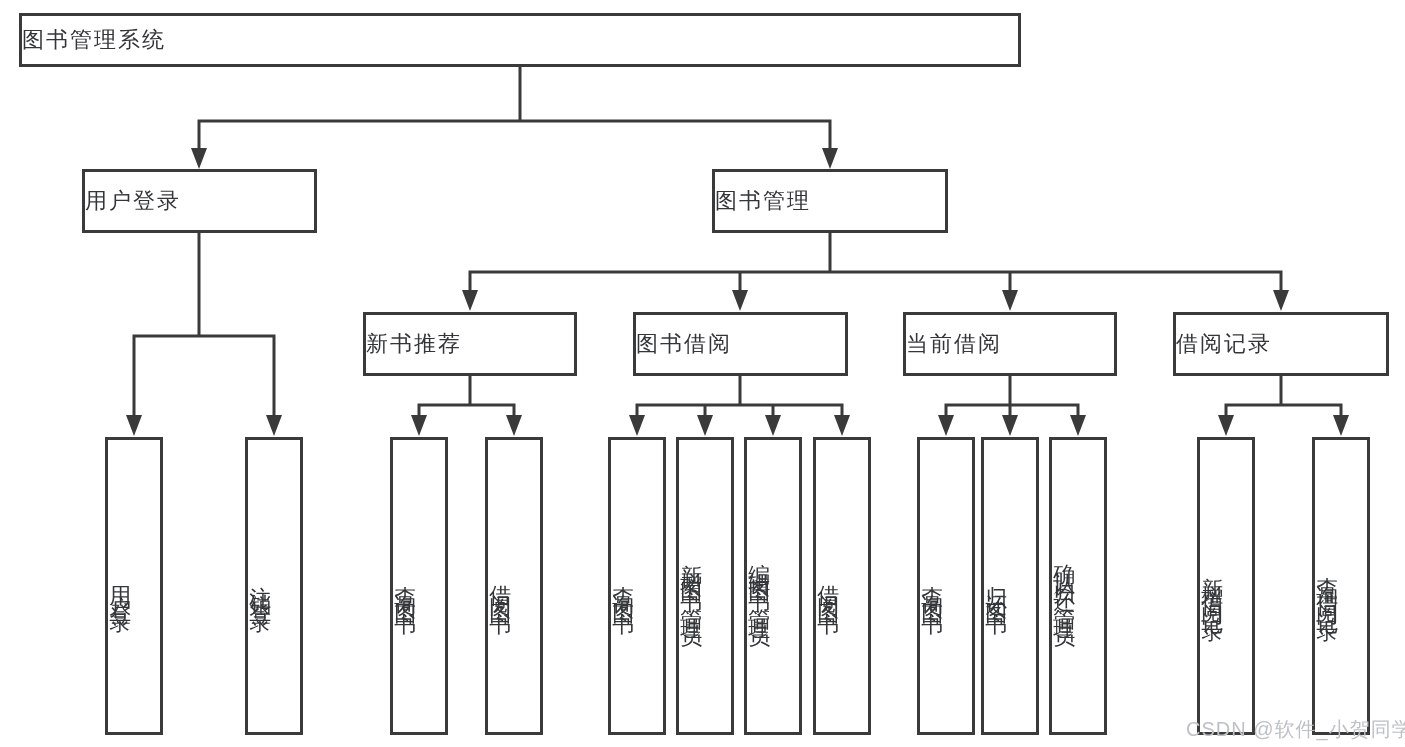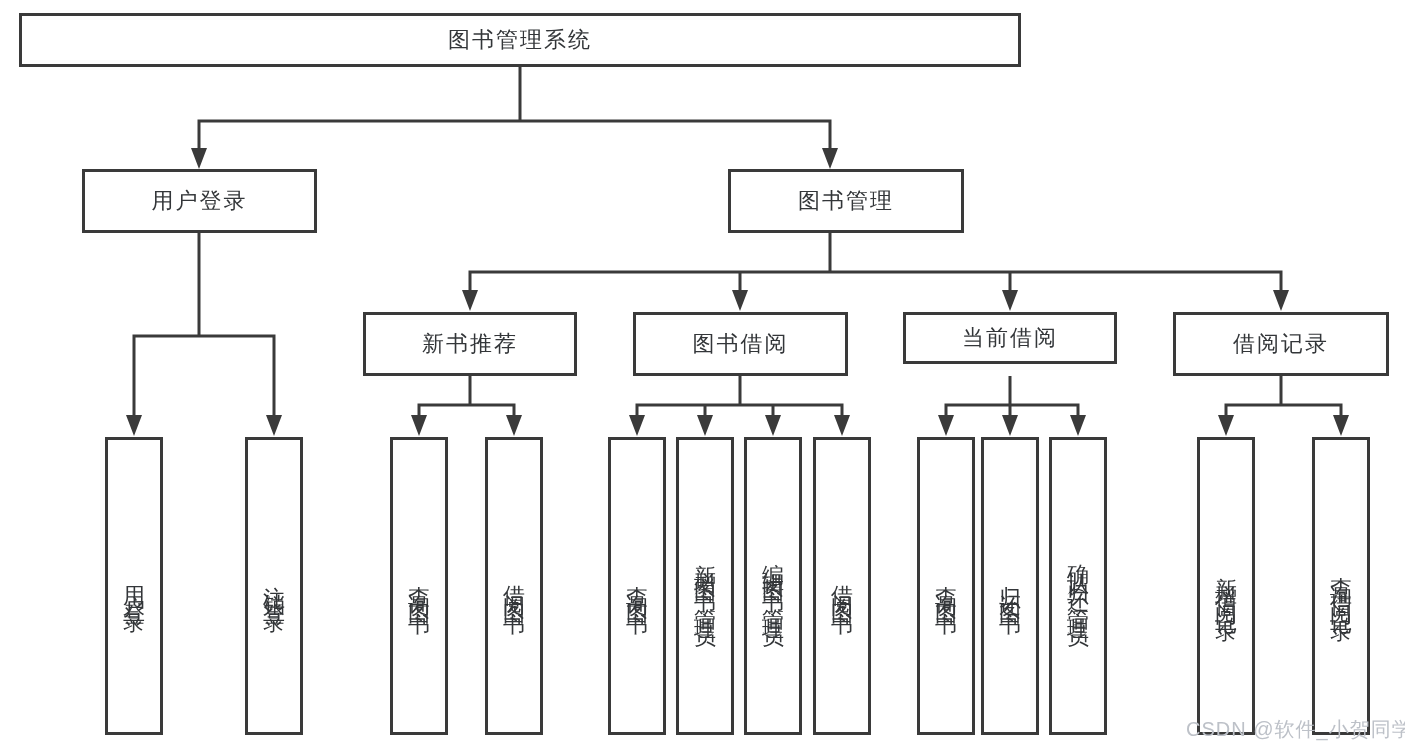--- a/index.html
+++ b/index.html
@@ -14,21 +14,21 @@
   .connectors{
     position:absolute;left:0;top:0;z-index:1;
   }
   .box{
     position:absolute;
     box-sizing:border-box;
     border:3px solid #3a3a3a;
     background:#ffffff;
     display:flex;
     align-items:center;
-    justify-content:center;
+    justify-content:flex-start;
     font-size:22px;
     letter-spacing:2px;
     color:#333639;
     z-index:2;
     text-align:center;
   }
   .leaf{
     top:437px;
     width:58px;
     height:298px;
@@ -78,31 +78,31 @@
     </g>
   </svg>
 
   <div class="box" style="left:19px;top:13px;width:1002px;height:54px;">
     <span>图书管理系统</span>
   </div>
 
   <div class="box" style="left:82px;top:169px;width:235px;height:64px;">
     <span>用户登录</span>
   </div>
-  <div class="box" style="left:712px;top:169px;width:236px;height:64px;margin-left:16px;">
+  <div class="box" style="left:712px;top:169px;width:236px;height:64px;">
     <span>图书管理</span>
   </div>
 
   <div class="box" style="left:633px;top:312px;width:215px;height:64px;">
     <span>图书借阅</span>
   </div>
   <div class="box" style="left:363px;top:312px;width:214px;height:64px;">
     <span>新书推荐</span>
   </div>
-  <div class="box" style="left:903px;top:312px;width:214px;height:52px;">
+  <div class="box" style="left:903px;top:312px;width:214px;height:64px;">
     <span>当前借阅</span>
   </div>
   <div class="box" style="left:1173px;top:312px;width:216px;height:64px;">
     <span>借阅记录</span>
   </div>
 
   <div class="box leaf" style="left:105px;">
     <span class="vtext">用户登录</span>
   </div>
   <div class="box leaf" style="left:245px;">

